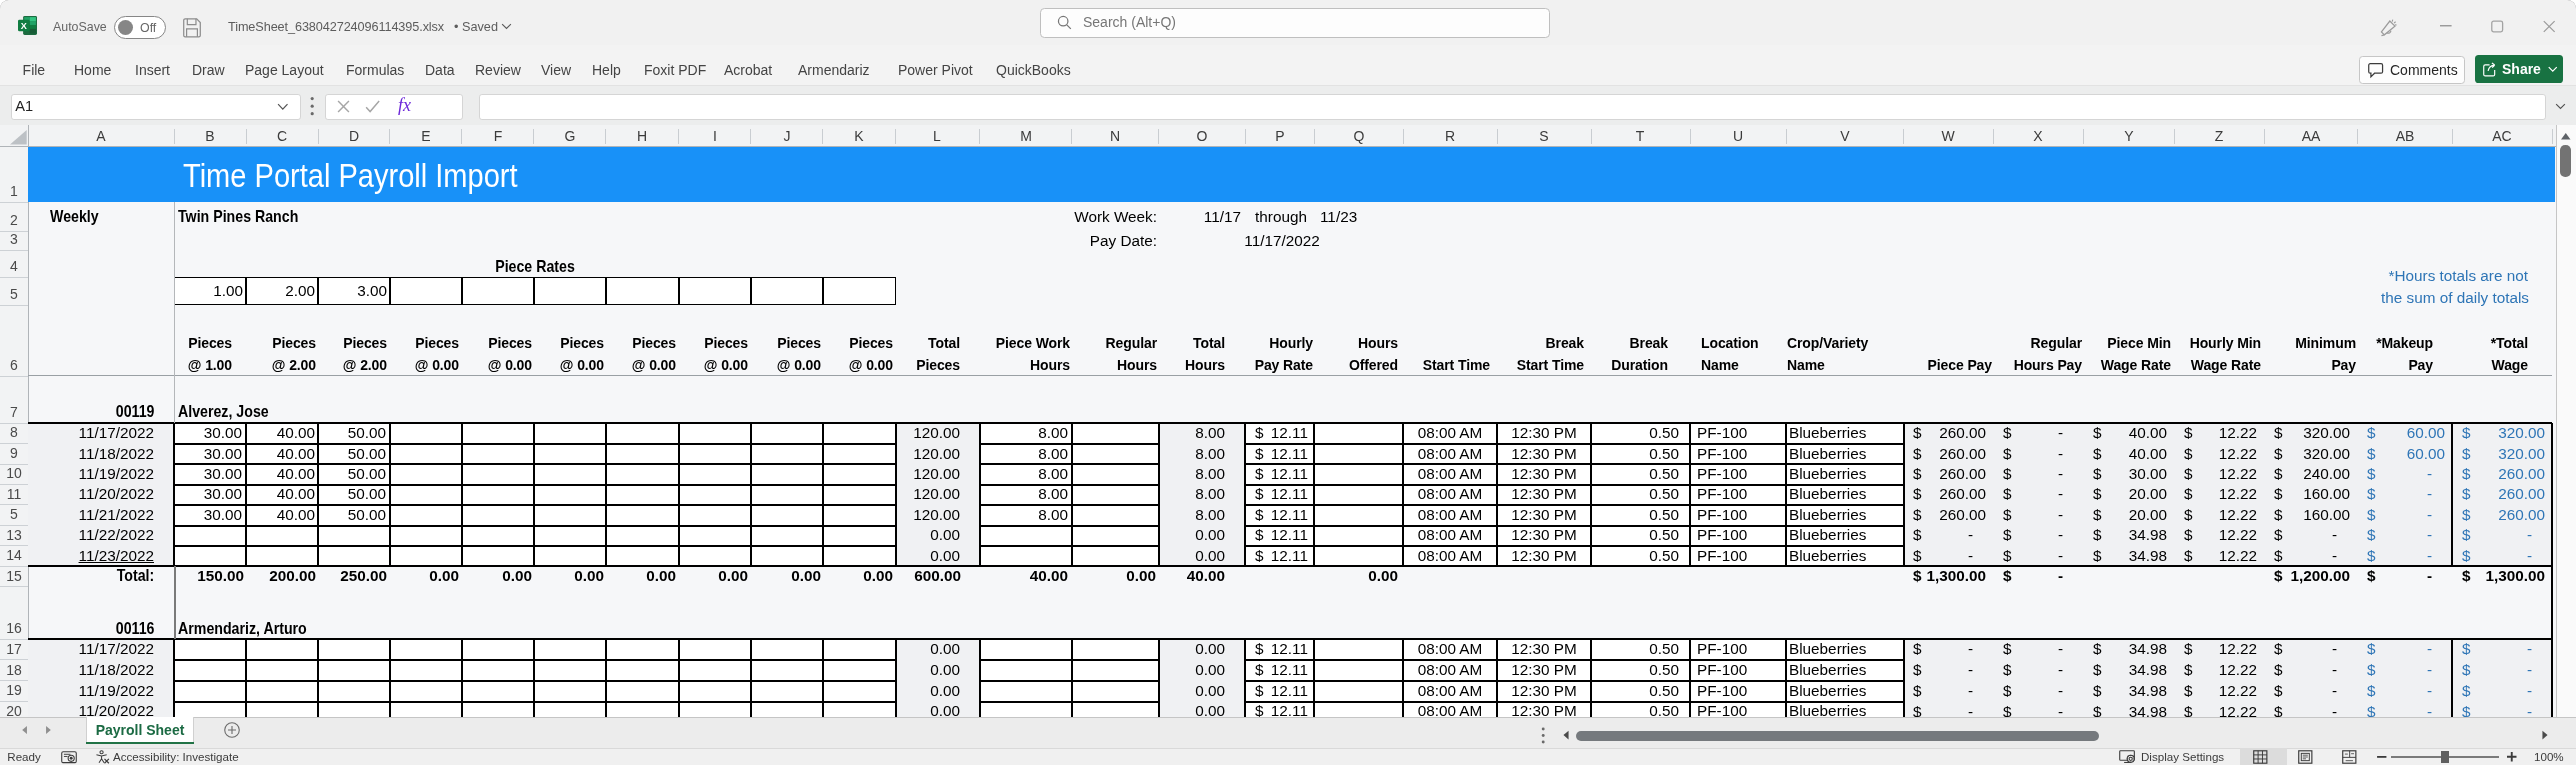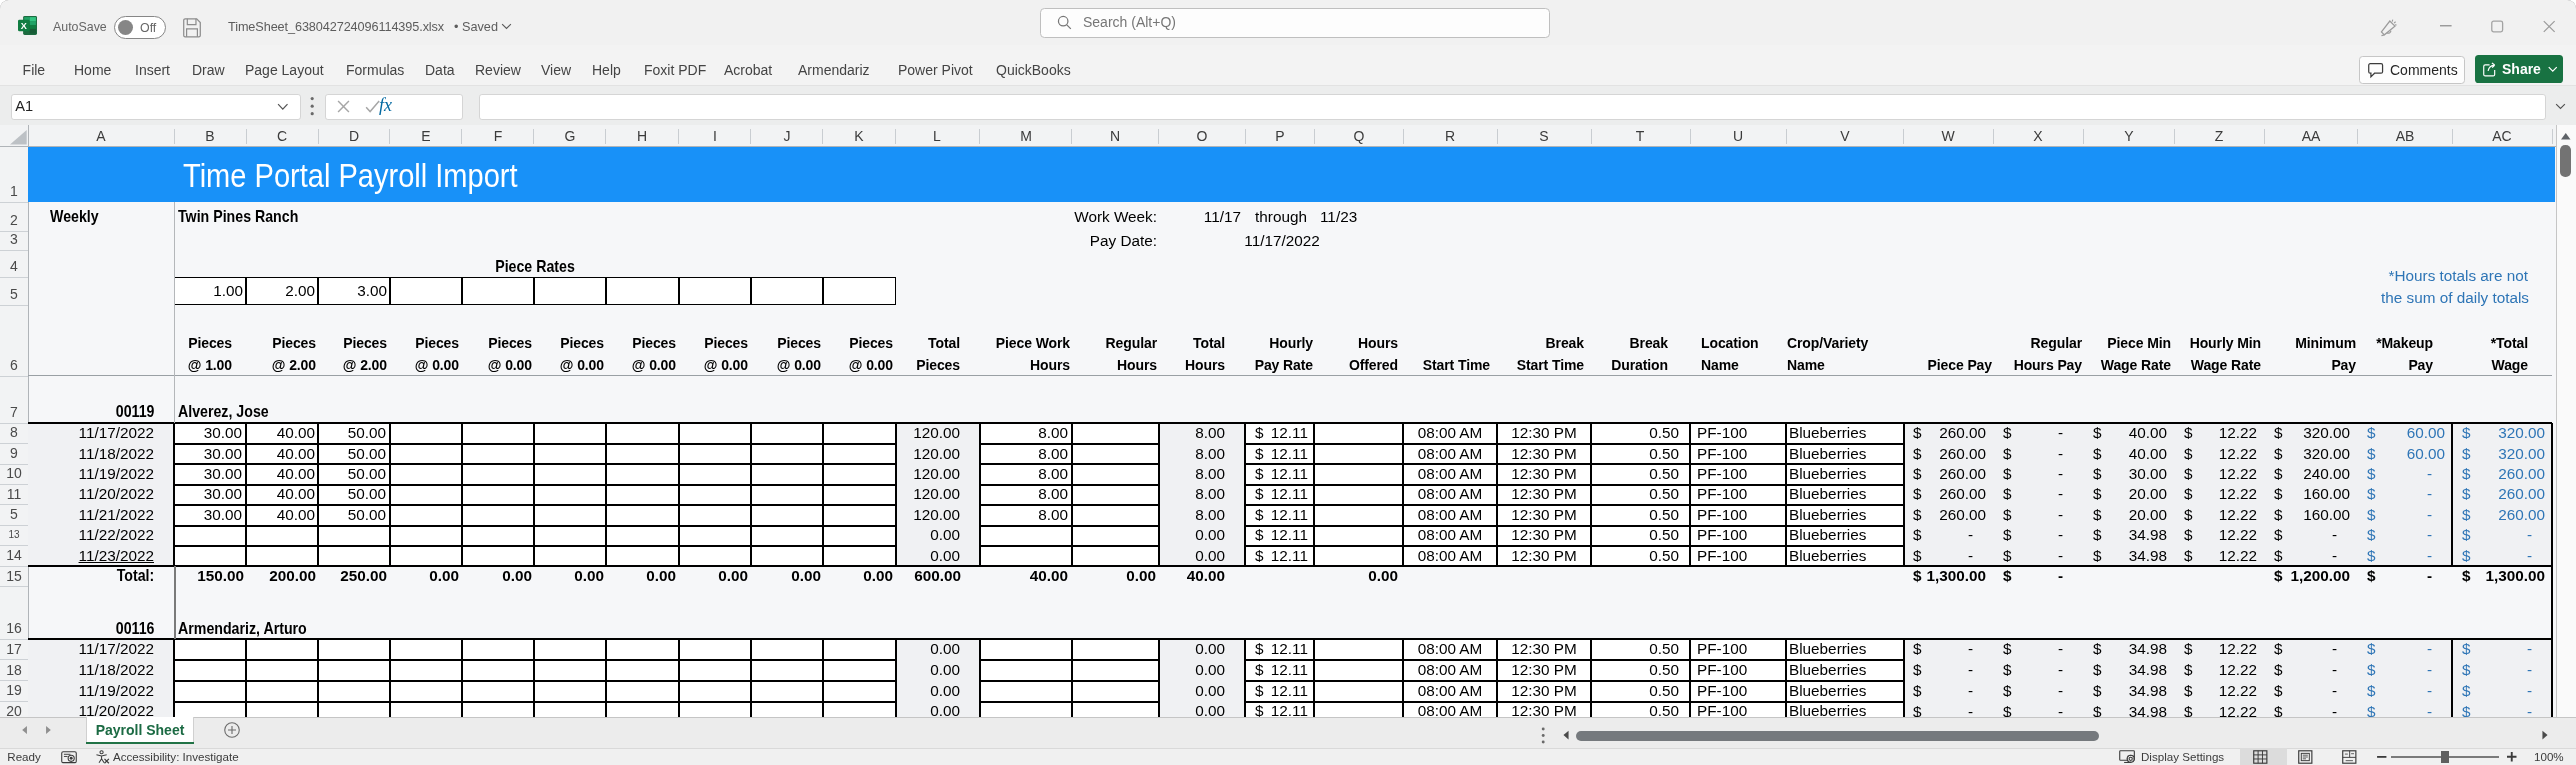--- a/index.html
+++ b/index.html
@@ -101,21 +101,21 @@
       <circle cx="3" cy="15.5" r="2.2"></circle>
       <circle cx="3" cy="26" r="2.2"></circle>
     </svg>
 <div style="position:absolute;left:325px;top:94px;width:138px;height:25.5px;background:#fff;border:0.7px solid #d5d5d5;border-radius:2.9px;"></div>
 <svg style="left:337px;top:100px" width="13" height="13" viewBox="0 0 18 18" fill="none" stroke="#a6a6a6" stroke-width="2">
       <path d="M1.5 1.5 L16.5 16.5 M16.5 1.5 L1.5 16.5"></path>
     </svg>
 <svg style="left:365px;top:100px" width="15.3" height="13" viewBox="0 0 21 18" fill="none" stroke="#a6a6a6" stroke-width="2">
       <path d="M1.5 10 L7 16 L19.5 1.5"></path>
     </svg>
-<div class="t" style="left:379px;top:95px;font-size:18px;color:#0369a1;font-family:'Liberation Serif',serif;font-style:italic;">fx</div>
+<div class="t" style="left:398px;top:95px;font-size:18px;color:#6d28d9;font-family:'Liberation Serif',serif;font-style:italic;">fx</div>
 <div style="position:absolute;left:479px;top:94px;width:2067px;height:25.5px;background:#fff;border:0.7px solid #d5d5d5;border-radius:2.9px;"></div>
 <svg style="left:2555px;top:103px" width="11" height="7.3" viewBox="0 0 15 10" fill="none" stroke="#555" stroke-width="1.6">
       <path d="M1.5 1.5 L7.5 7.5 L13.5 1.5"></path>
     </svg>
 <div style="position:absolute;left:0px;top:125px;width:2576px;height:592px;background:#f6f7f9;"></div>
 <div style="position:absolute;left:0px;top:125px;width:2556px;height:22px;background:#f2f3f4;border-bottom:1.1px solid #b0b4b8;"></div>
 <div class="t c" style="left:101px;top:126px;font-size:14px;color:#3b3b3b;">A</div>
 <div style="position:absolute;left:174px;top:129px;width:0.7px;height:14.6px;background:#c9cdd1;"></div>
 <div class="t c" style="left:210px;top:126px;font-size:14px;color:#3b3b3b;">B</div>
 <div style="position:absolute;left:246px;top:129px;width:0.7px;height:14.6px;background:#c9cdd1;"></div>
@@ -196,21 +196,21 @@
 <div class="t c" style="left:14px;top:422px;font-size:14px;color:#4a4a4a;">8</div>
 <div style="position:absolute;left:0px;top:464px;width:28px;height:0.7px;background:#cdd1d5;"></div>
 <div class="t c" style="left:14px;top:443px;font-size:14px;color:#4a4a4a;">9</div>
 <div style="position:absolute;left:0px;top:484px;width:28px;height:0.7px;background:#cdd1d5;"></div>
 <div class="t c" style="left:14px;top:463px;font-size:14px;color:#4a4a4a;">10</div>
 <div style="position:absolute;left:0px;top:504px;width:28px;height:0.7px;background:#cdd1d5;"></div>
 <div class="t c" style="left:14px;top:484px;font-size:14px;color:#4a4a4a;">11</div>
 <div style="position:absolute;left:0px;top:525px;width:28px;height:0.7px;background:#cdd1d5;"></div>
 <div class="t c" style="left:14px;top:504px;font-size:14px;color:#4a4a4a;">5</div>
 <div style="position:absolute;left:0px;top:545px;width:28px;height:0.7px;background:#cdd1d5;"></div>
-<div class="t c" style="left:14px;top:525px;font-size:10px;color:#4a4a4a;">13</div>
+<div class="t c" style="left:14px;top:525px;font-size:14px;color:#4a4a4a;">13</div>
 <div style="position:absolute;left:0px;top:566px;width:28px;height:0.7px;background:#cdd1d5;"></div>
 <div class="t c" style="left:14px;top:545px;font-size:14px;color:#4a4a4a;">14</div>
 <div style="position:absolute;left:0px;top:586px;width:28px;height:0.7px;background:#cdd1d5;"></div>
 <div class="t c" style="left:14px;top:566px;font-size:14px;color:#4a4a4a;">15</div>
 <div style="position:absolute;left:0px;top:639px;width:28px;height:0.7px;background:#cdd1d5;"></div>
 <div class="t c" style="left:14px;top:618px;font-size:14px;color:#4a4a4a;">16</div>
 <div style="position:absolute;left:0px;top:659px;width:28px;height:0.7px;background:#cdd1d5;"></div>
 <div class="t c" style="left:14px;top:639px;font-size:14px;color:#4a4a4a;">17</div>
 <div style="position:absolute;left:0px;top:680px;width:28px;height:0.7px;background:#cdd1d5;"></div>
 <div class="t c" style="left:14px;top:660px;font-size:14px;color:#4a4a4a;">18</div>

